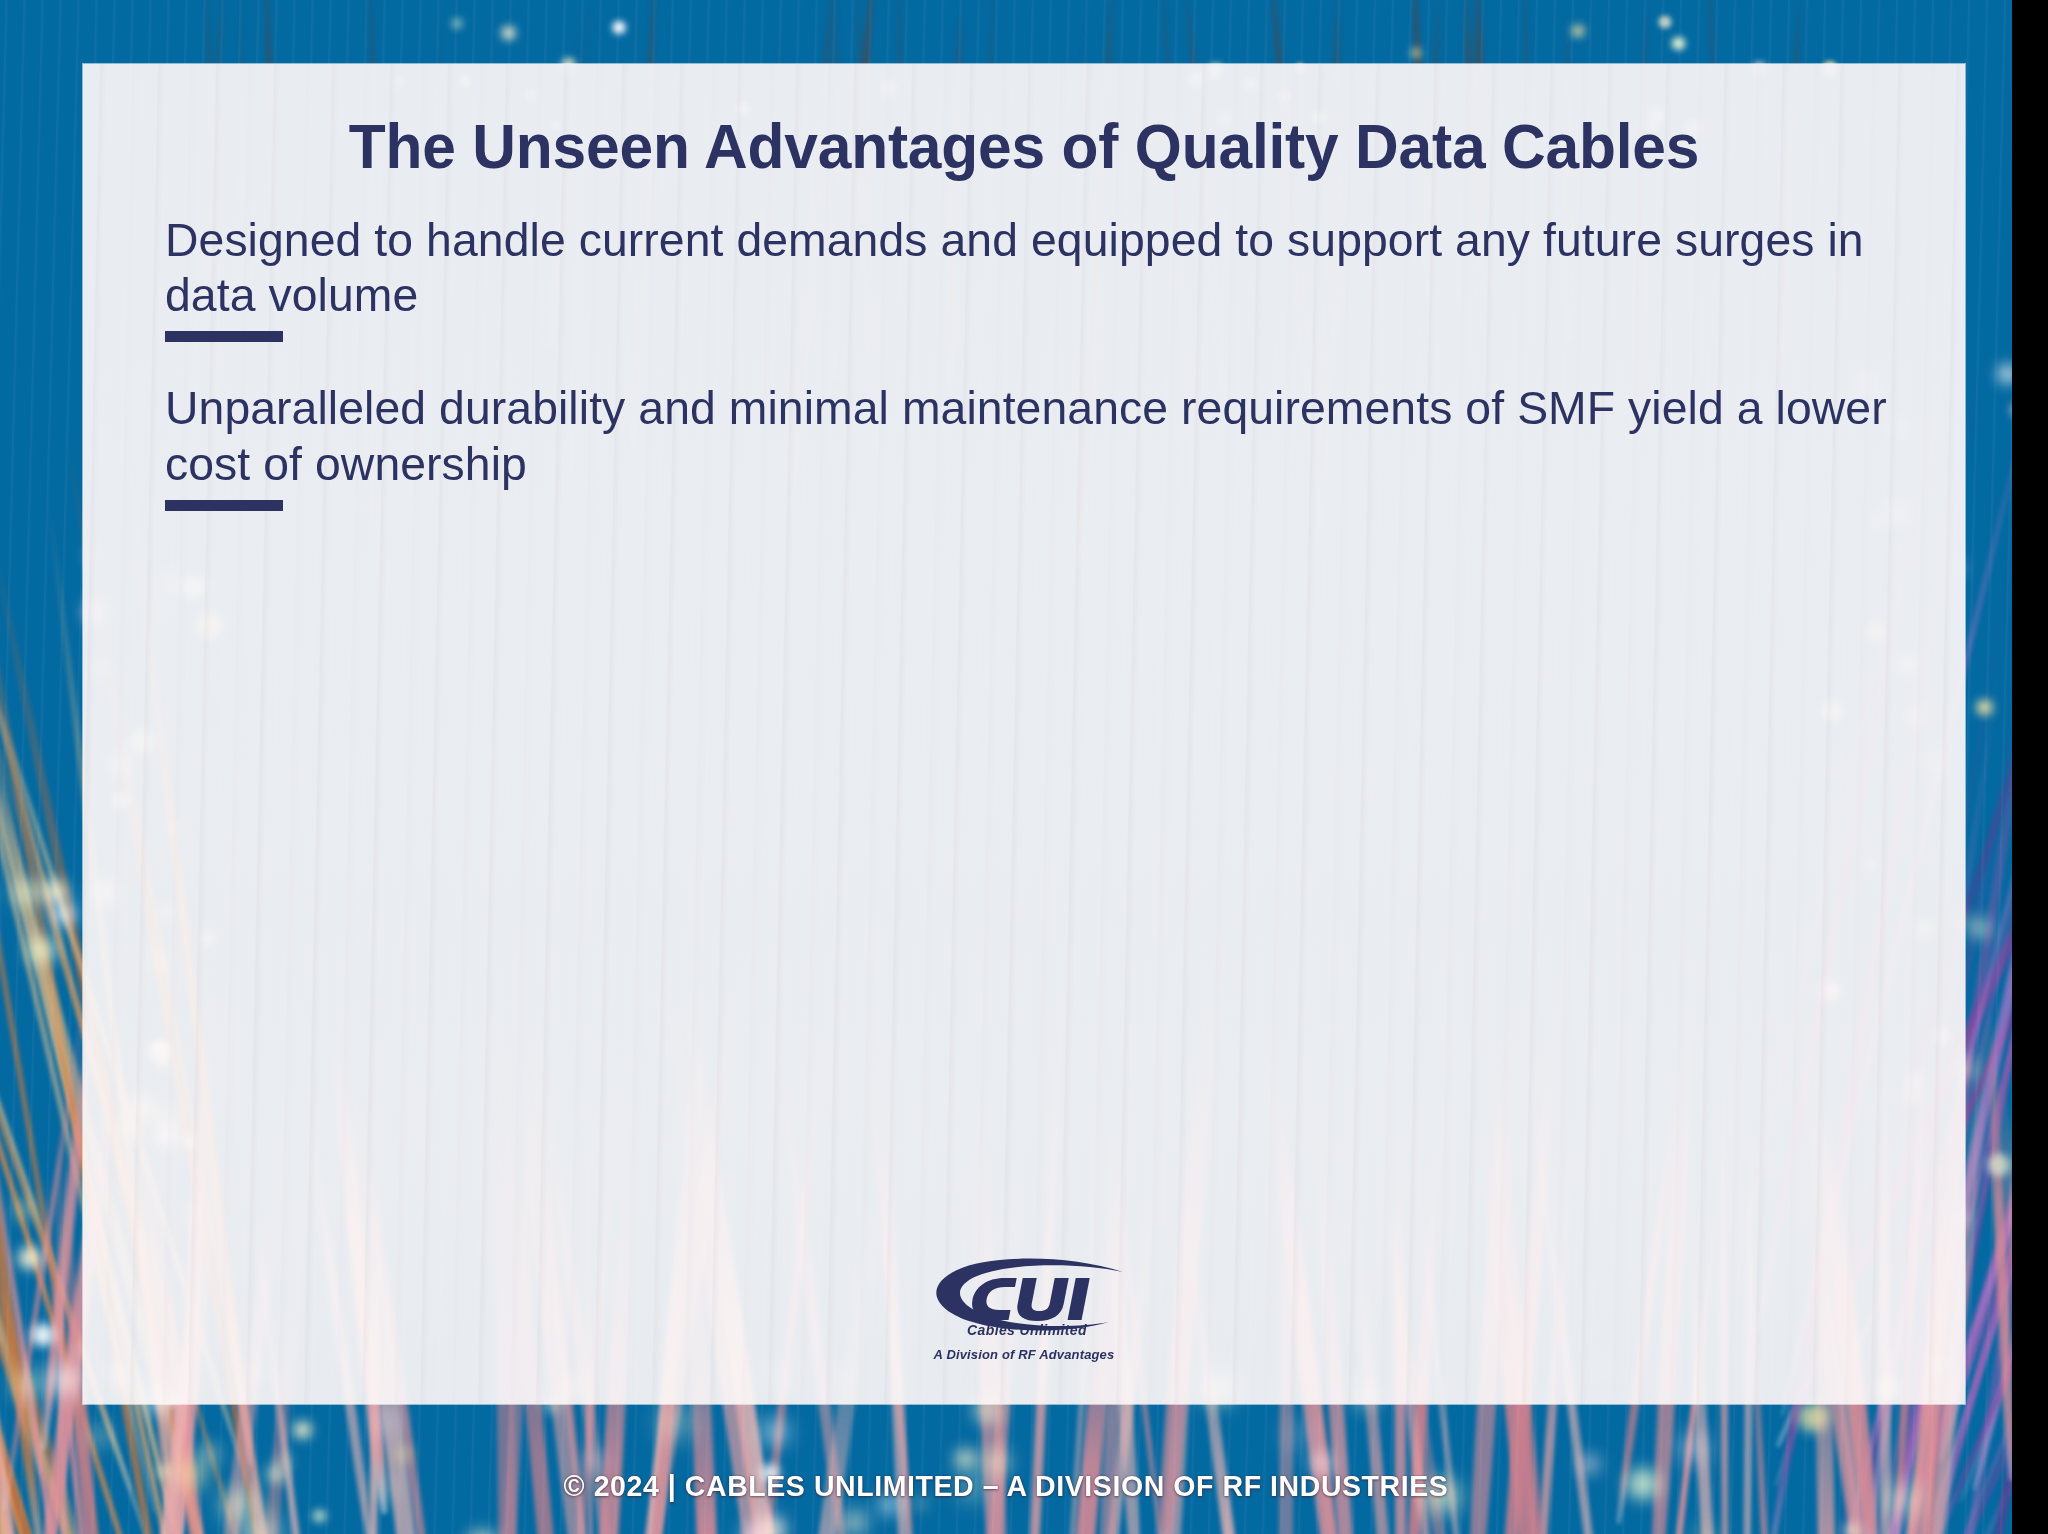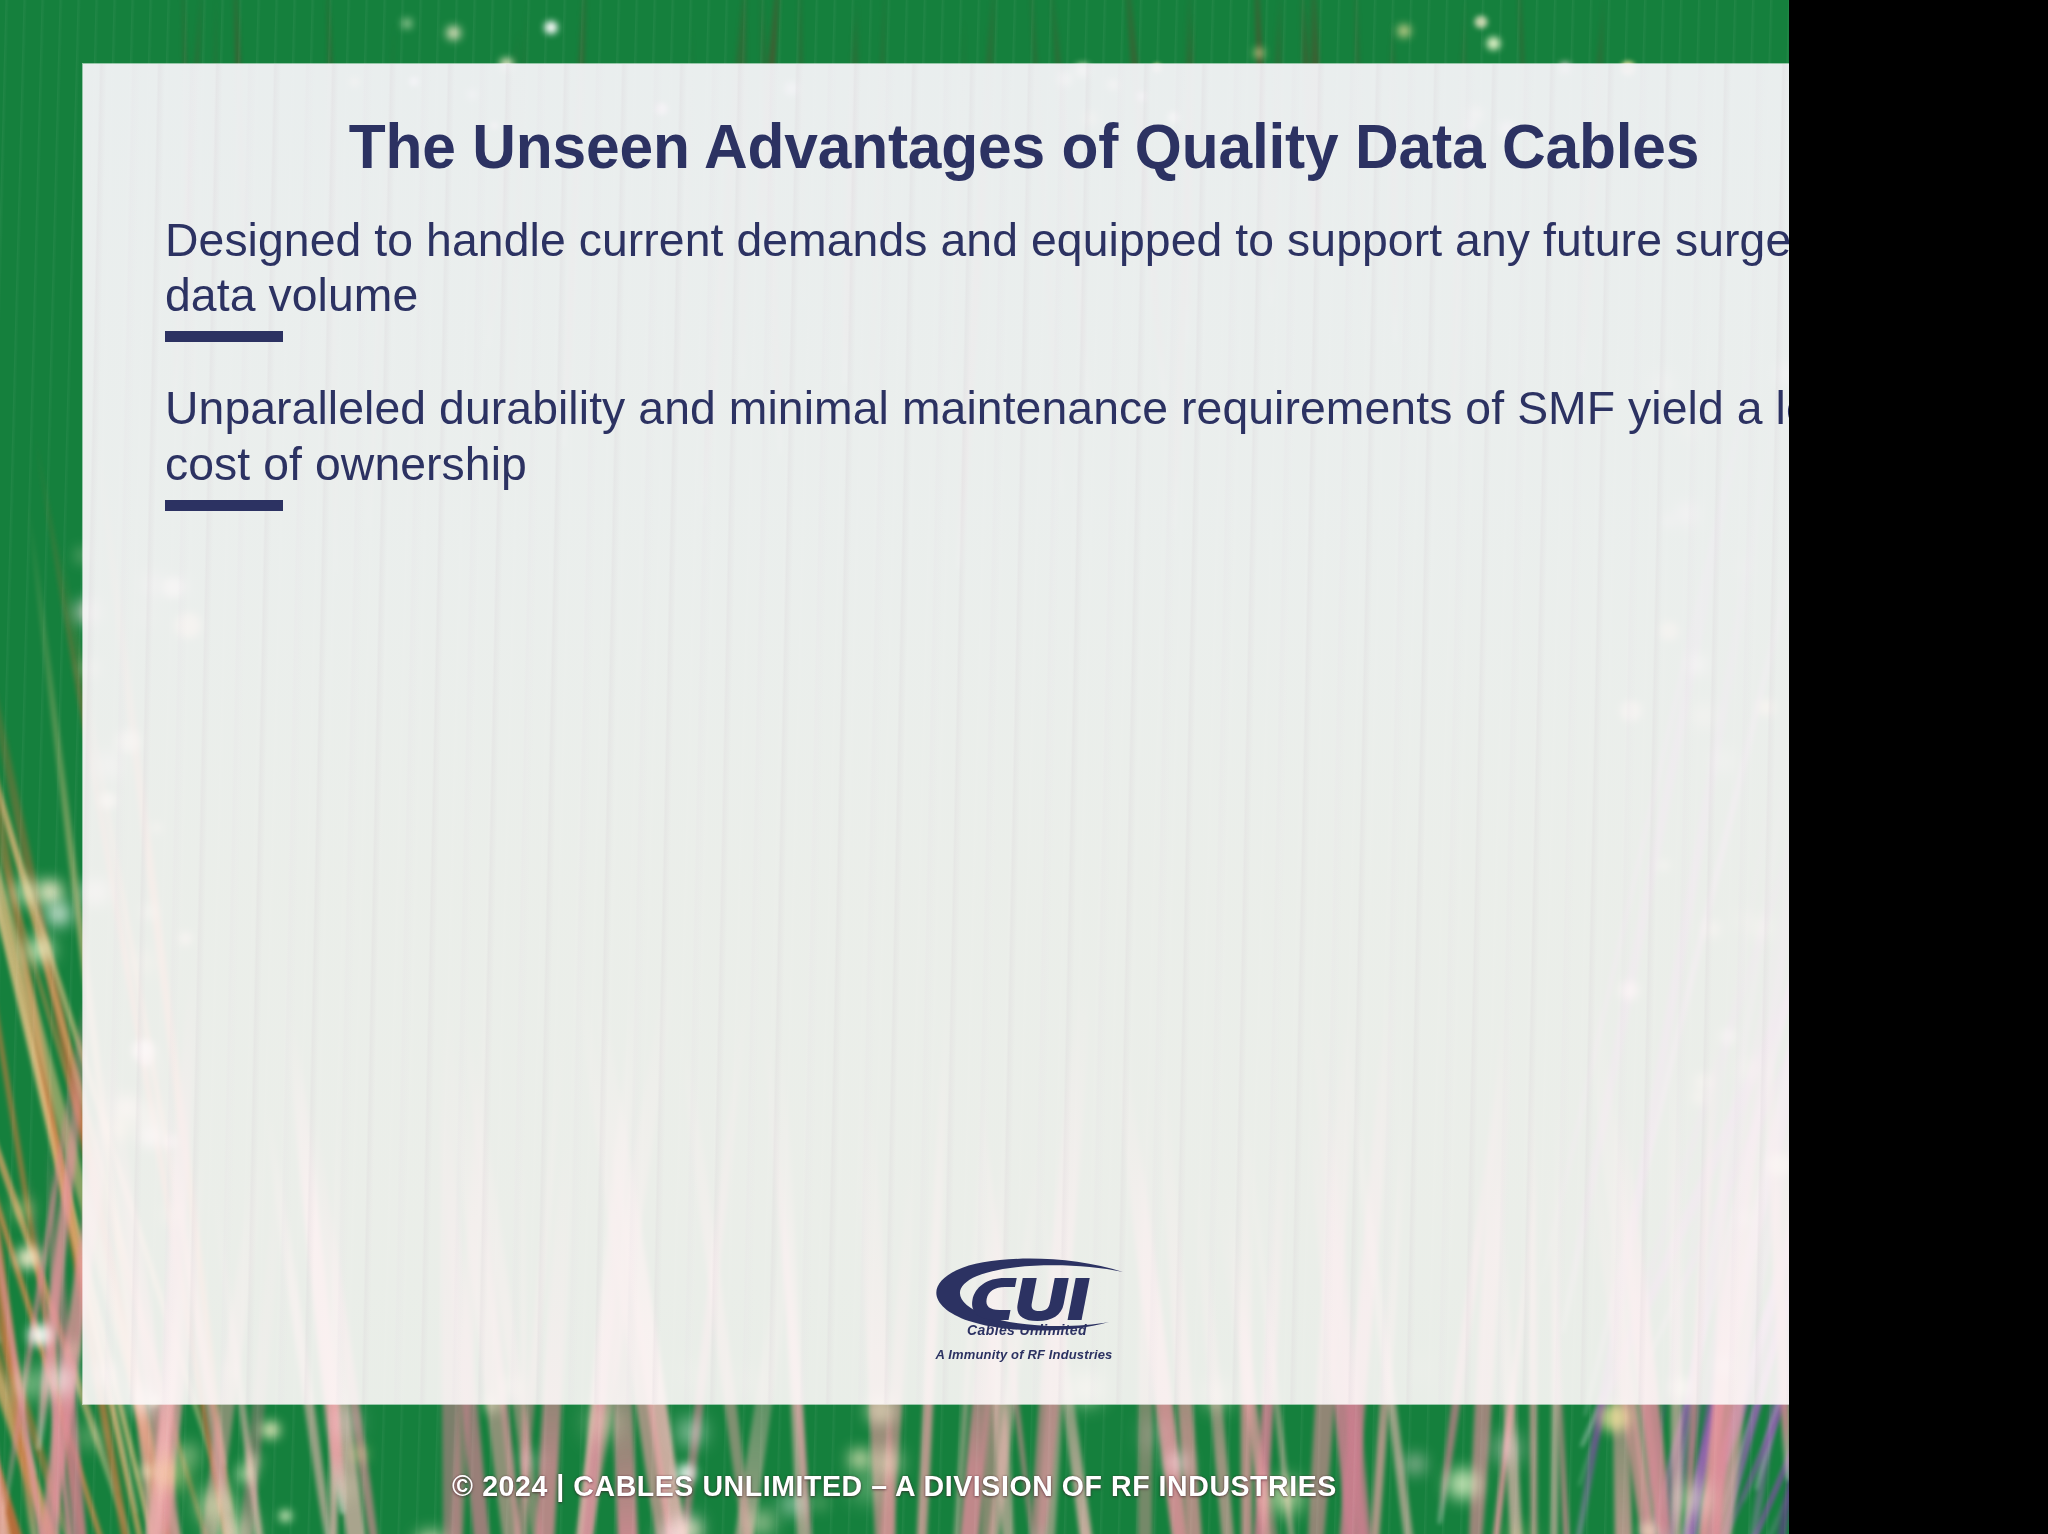--- a/index.html
+++ b/index.html
@@ -7,24 +7,24 @@
     margin: 0;
     padding: 0;
     background: #000;
   }
   body {
     font-family: "Liberation Sans", sans-serif;
   }
 
   .stage {
     position: relative;
-    width: 1789px;
+    width: 2012px;
     height: 1534px;
     overflow: hidden;
-    background: #15803d;
+    background: #0369a1;
   }
 
   
   .bg {
     position: absolute;
     inset: 0;
     overflow: hidden;
     background:
       
       radial-gradient(ellipse 1400px 500px at 38% 112%, rgba(239,163,160,0.95) 0%, rgba(214,126,138,0.55) 38%, rgba(60,20,30,0.0) 74%),
@@ -577,20 +577,20 @@
 
             <path d="M110 22 L124 22 L124 47 C124 53 127 55 133 55 C139 55 142 53 142 47
                      L142 22 L156 22 L156 48 C156 59 148 65 133 65 C118 65 110 59 110 48 Z"></path>
 
             <path d="M163 22 L177 22 L177 64 L163 64 Z"></path>
           </g>
 
           <text x="110" y="79" text-anchor="middle" font-family="'Liberation Sans Narrow','Liberation Sans',sans-serif" font-size="14" font-weight="700" font-style="italic" letter-spacing="0.4" fill="#2c3262">Cables Unlimited</text>
         </svg>
       </div>
-      <div class="logo-sub">A Immunity of RF Industries</div>
+      <div class="logo-sub">A Division of RF Advantages</div>
     </div>
 
   </div>
 
   <div class="footer">© 2024 | CABLES UNLIMITED – A DIVISION OF RF INDUSTRIES</div>
 
 </div>
 
 </body></html>

